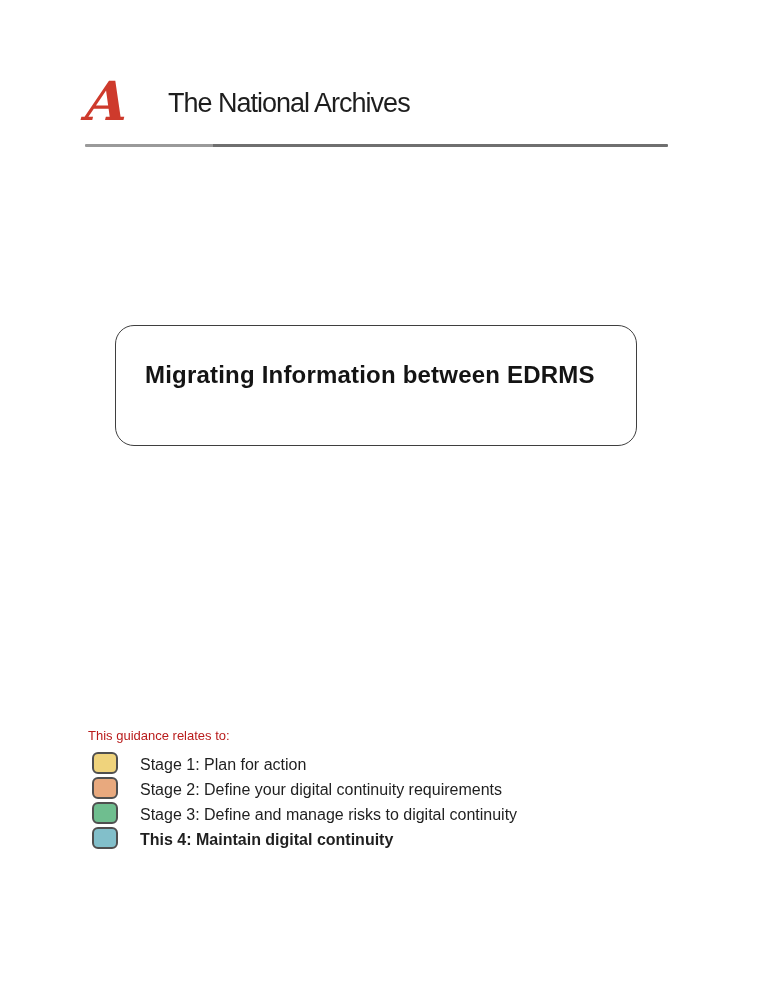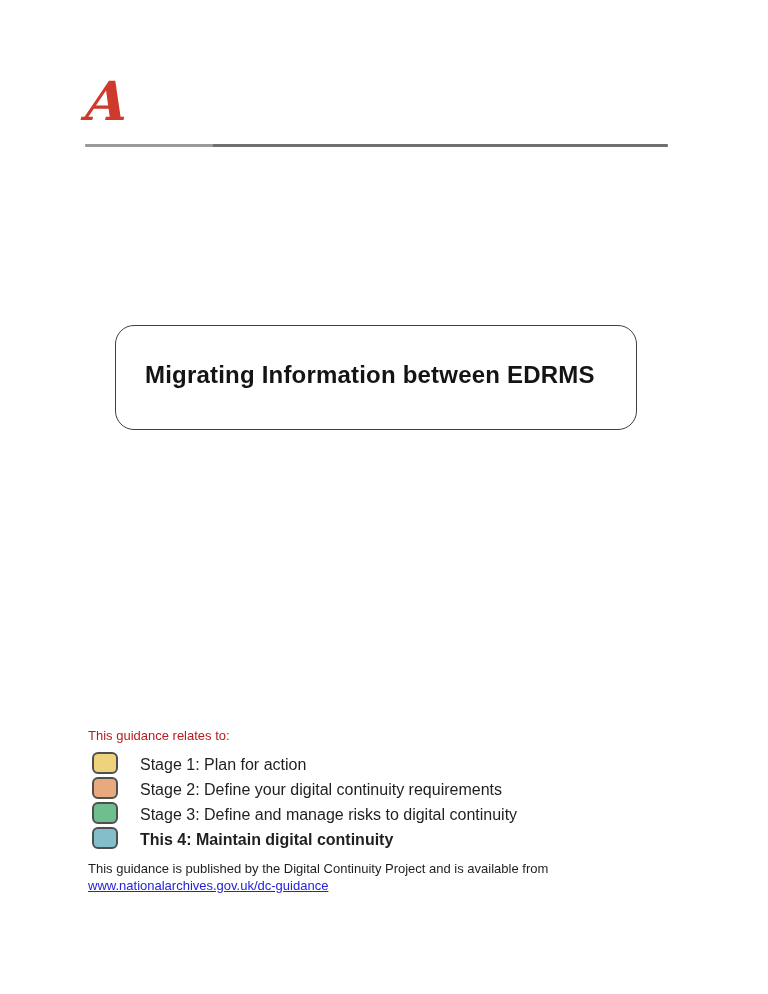--- a/index.html
+++ b/index.html
@@ -46,21 +46,21 @@
     background: linear-gradient(to right, #9a9a9a 0%, #9a9a9a 22%, #6f6f6f 22%, #6f6f6f 100%);
     border-radius: 1px;
   }
 
   
   .title-box {
     position: absolute;
     left: 115px;
     top: 325px;
     width: 522px;
-    height: 105px;
+    height: 121px;
     box-sizing: border-box;
     border: 1.5px solid #3f3f3f;
     border-radius: 19px;
     background: #ffffff;
   }
   .title-text {
     position: absolute;
     left: 29px;
     top: 33px;
     width: 460px;
@@ -120,20 +120,21 @@
     cursor: pointer;
     display: inline-block;
   }
 </style>
 </head>
 <body>
 
 <div class="page">
 
   <div class="logo-a" style="color: rgb(206, 58, 44);">A</div>
+  <div class="wordmark">The National Archives</div>
   <div class="divider"></div>
 
   <div class="title-box">
     <div class="title-text">Migrating Information between EDRMS</div>
   </div>
 
   <div class="stages-intro">This guidance relates to:</div>
 
   <div class="stage-row" style="top:752px;">
     <span class="stage-swatch" style="background-color: rgb(239, 211, 124);"></span>
@@ -145,18 +146,14 @@
   </div>
   <div class="stage-row" style="top:802px;">
     <span class="stage-swatch" style="background-color: rgb(111, 190, 143);"></span>
     <span class="stage-label" style="font-weight: normal;">Stage 3: Define and manage risks to digital continuity</span>
   </div>
   <div class="stage-row" style="top:827px;">
     <span class="stage-swatch" style="background-color: rgb(130, 191, 202);"></span>
     <span class="stage-label" style="font-weight: bold;">This 4: Maintain digital continuity</span>
   </div>
 
-  <div class="footer">
-    <div>This guidance is published by the Digital Continuity Project and is available from</div>
-    <a class="footer-link" style="color: rgb(35, 35, 215);">www.nationalarchives.gov.uk/dc-guidance</a>
-  </div>
 
 </div>
 
 </body></html>

